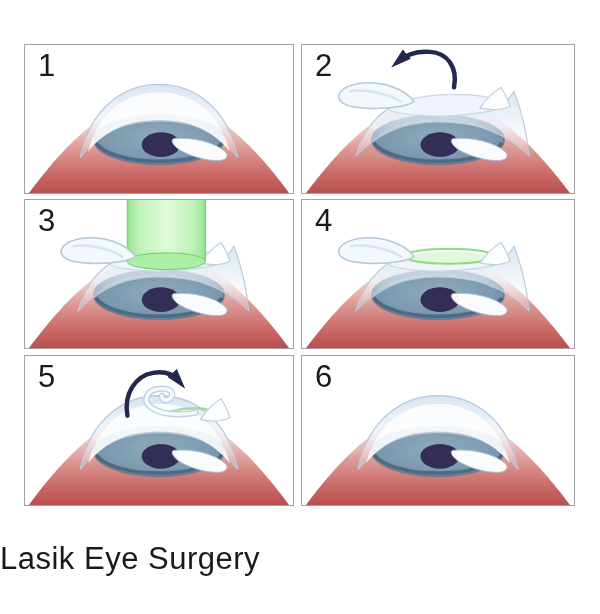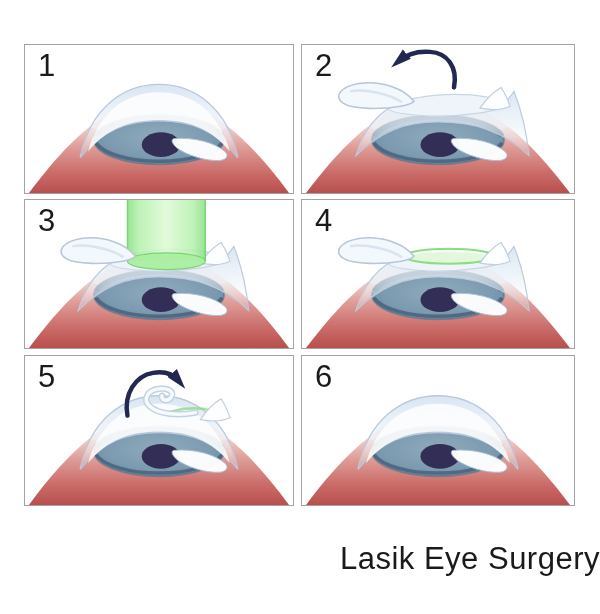--- a/index.html
+++ b/index.html
@@ -2,21 +2,21 @@
 <html style="--background: #ffffff; --panel-border: #a3a3a3; --number-color: #1a1a1a; --title-color: #1a1a1a; --arrow-navy: #232850; --laser-green: #a9efa0; --laser-edge: #74d06d; --lens-fill: #e2f8da; --lens-edge: #84da7b; --iris-blue: #7c9ab0; --iris-edge: #4a6b88; --pupil-navy: #332e55; --sclera-red: #b84f4e; --sclera-pink: #e0a09b; --cornea-fill: #e3ecf6; --cornea-edge: #b9c9dc; --flap-fill: #f3f8fc;"><head>
 <meta charset="utf-8">
 <style>
   html,body{margin:0;padding:0;background:#fff;}
   .stage{position:relative;width:600px;height:614px;background:var(--background,#fff);overflow:hidden;
          font-family:"Liberation Sans",sans-serif;}
   .panel{position:absolute;background:#fff;border:1px solid var(--panel-border,#a3a3a3);box-sizing:border-box;}
   .panel svg{position:absolute;left:0;top:0;width:100%;height:100%;display:block;}
   .num{position:absolute;left:13px;top:5px;font-size:31px;font-weight:400;line-height:1;
        color:var(--number-color,#1a1a1a);z-index:2;}
-  .title{position:absolute;left:0;right:0;top:541px;text-align:right;font-size:31px;font-weight:400;
+  .title{position:absolute;left:0;right:0;top:541px;text-align:left;font-size:31px;font-weight:400;
          color:var(--title-color,#1a1a1a);letter-spacing:0.5px;}
   
   .arrow{stroke:var(--arrow-navy,#232850);fill:none;stroke-width:4.5;stroke-linecap:round;}
   .ah{fill:var(--arrow-navy,#232850);}
   .laser-body{fill:url(#gLaser);opacity:0.85;}
   .laser-edge{stroke:var(--laser-edge,#74d06d);stroke-width:1.5;opacity:0.9;}
   .laser-bottom{fill:var(--laser-green,#a9efa0);stroke:var(--laser-edge,#74d06d);stroke-width:1.2;opacity:0.92;}
   .lens{fill:var(--lens-fill,#e2f8da);stroke:var(--lens-edge,#84da7b);stroke-width:2;opacity:0.92;}
   .lens-hi{fill:none;stroke:#ffffff;stroke-width:2;opacity:0.8;}
   .sliver{fill:none;stroke:var(--lens-edge,#84da7b);stroke-width:2.5;opacity:0.75;stroke-linecap:round;}

